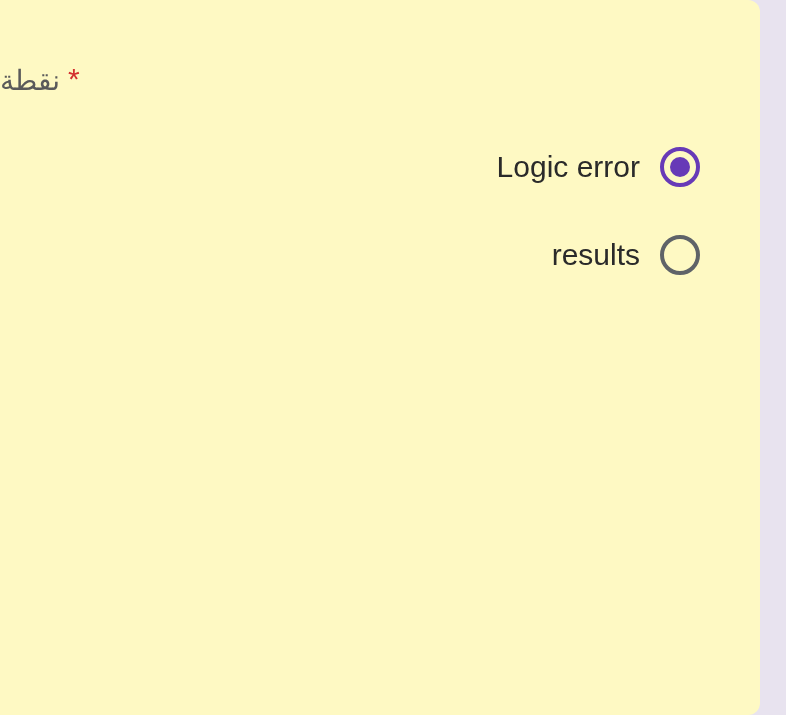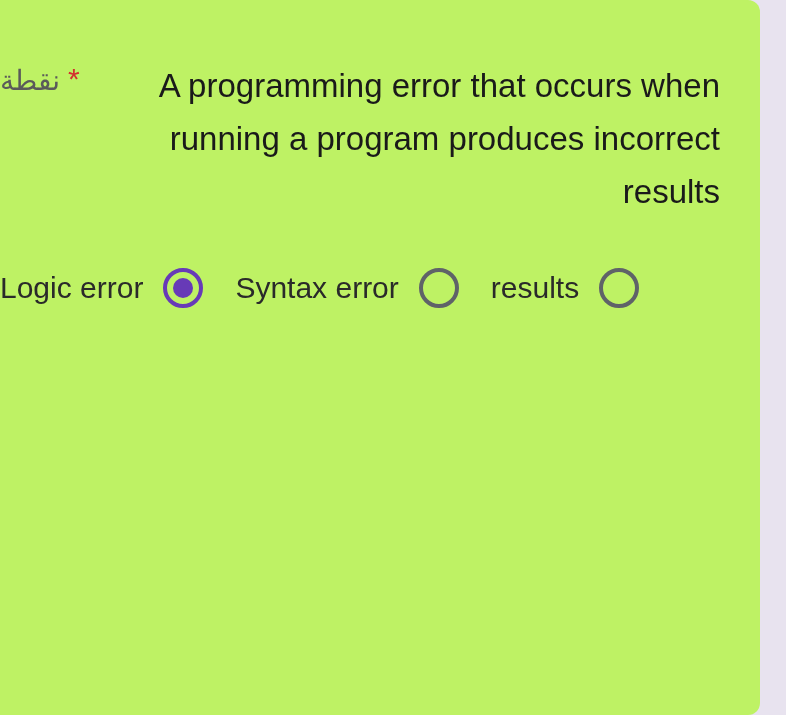--- a/index.html
+++ b/index.html
@@ -8,21 +8,21 @@
       box-sizing: border-box;
     }
     body {
       font-family: Arial, sans-serif;
       background: #e8e3ef;
       width: 786px;
       height: 715px;
       position: relative;
     }
     .card {
-      background: #bef264;
+      background: #fef9c3;
       width: 760px;
       height: 715px;
       padding: 60px 40px 40px 0;
       border-radius: 0 12px 12px 0;
     }
     .header-row {
       display: flex;
       align-items: flex-start;
       margin-bottom: 50px;
     }
@@ -43,21 +43,22 @@
     }
     .question-text {
       color: #1a1a1a;
       font-size: 33px;
       line-height: 1.6;
       text-align: right;
       flex: 1;
     }
     .options-list {
       display: flex;
-      gap: 32px;
+      flex-direction: column;
+      gap: 48px;
       padding-right: 20px;
     }
     .option-row {
       display: flex;
       justify-content: flex-end;
       align-items: center;
       gap: 20px;
       cursor: pointer;
     }
     .option-label {
@@ -88,37 +89,30 @@
       display: block;
     }
   </style>
 </head>
 <body>
 
 <div class="card">
   <div class="header-row">
     <span class="points-label">نقطة</span>
     <span class="required-mark">*</span>
-    <div class="question-text">A programming error that occurs when running a program produces incorrect results</div>
   </div>
 
   <div class="options-list">
     <div class="option-row">
       <span class="option-label">Logic error</span>
       <span class="radio-outer selected">
         <span class="radio-inner"></span>
       </span>
     </div>
 
-    <div class="option-row">
-      <span class="option-label">Syntax error</span>
-      <span class="radio-outer">
-        
-      </span>
-    </div>
 
 
     <div class="option-row">
       <span class="option-label">results</span>
       <span class="radio-outer">
         
       </span>
     </div>
   </div>
 </div>

